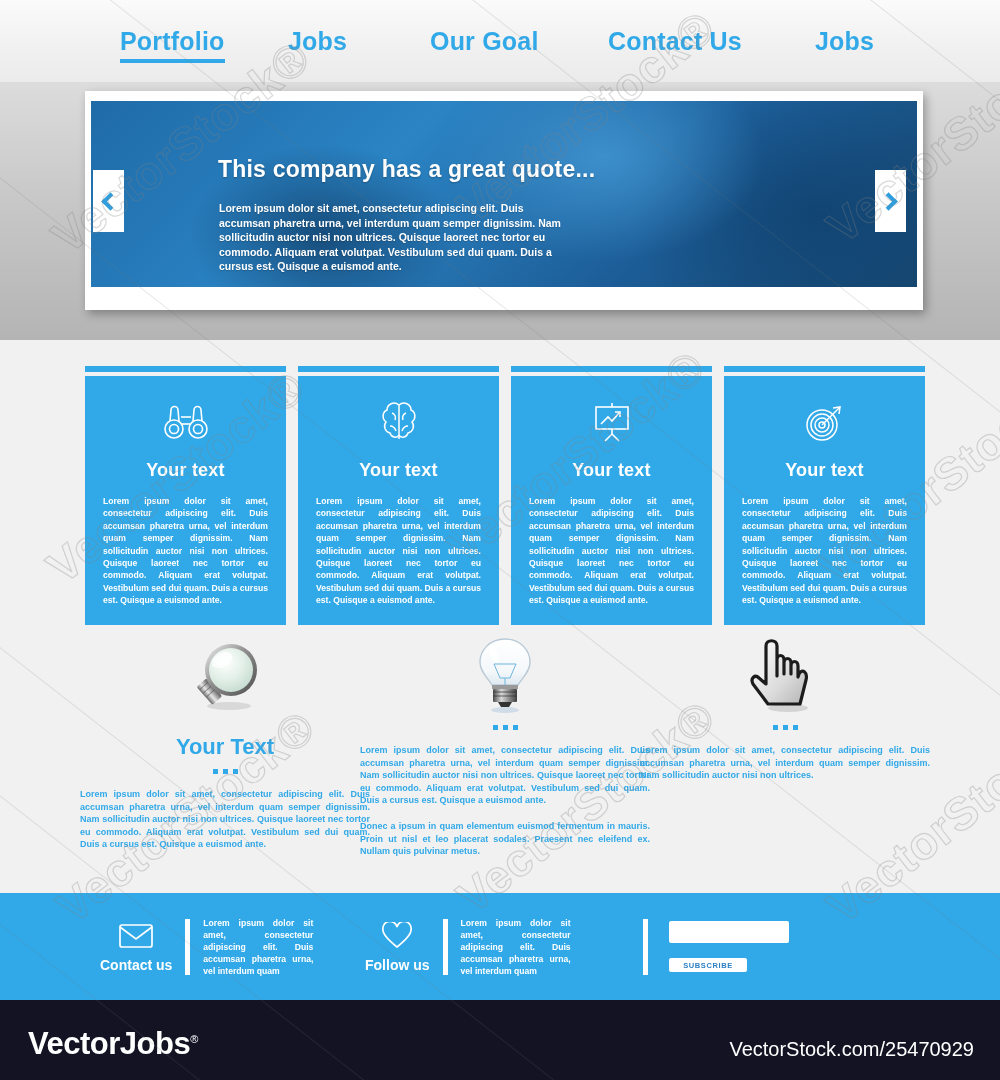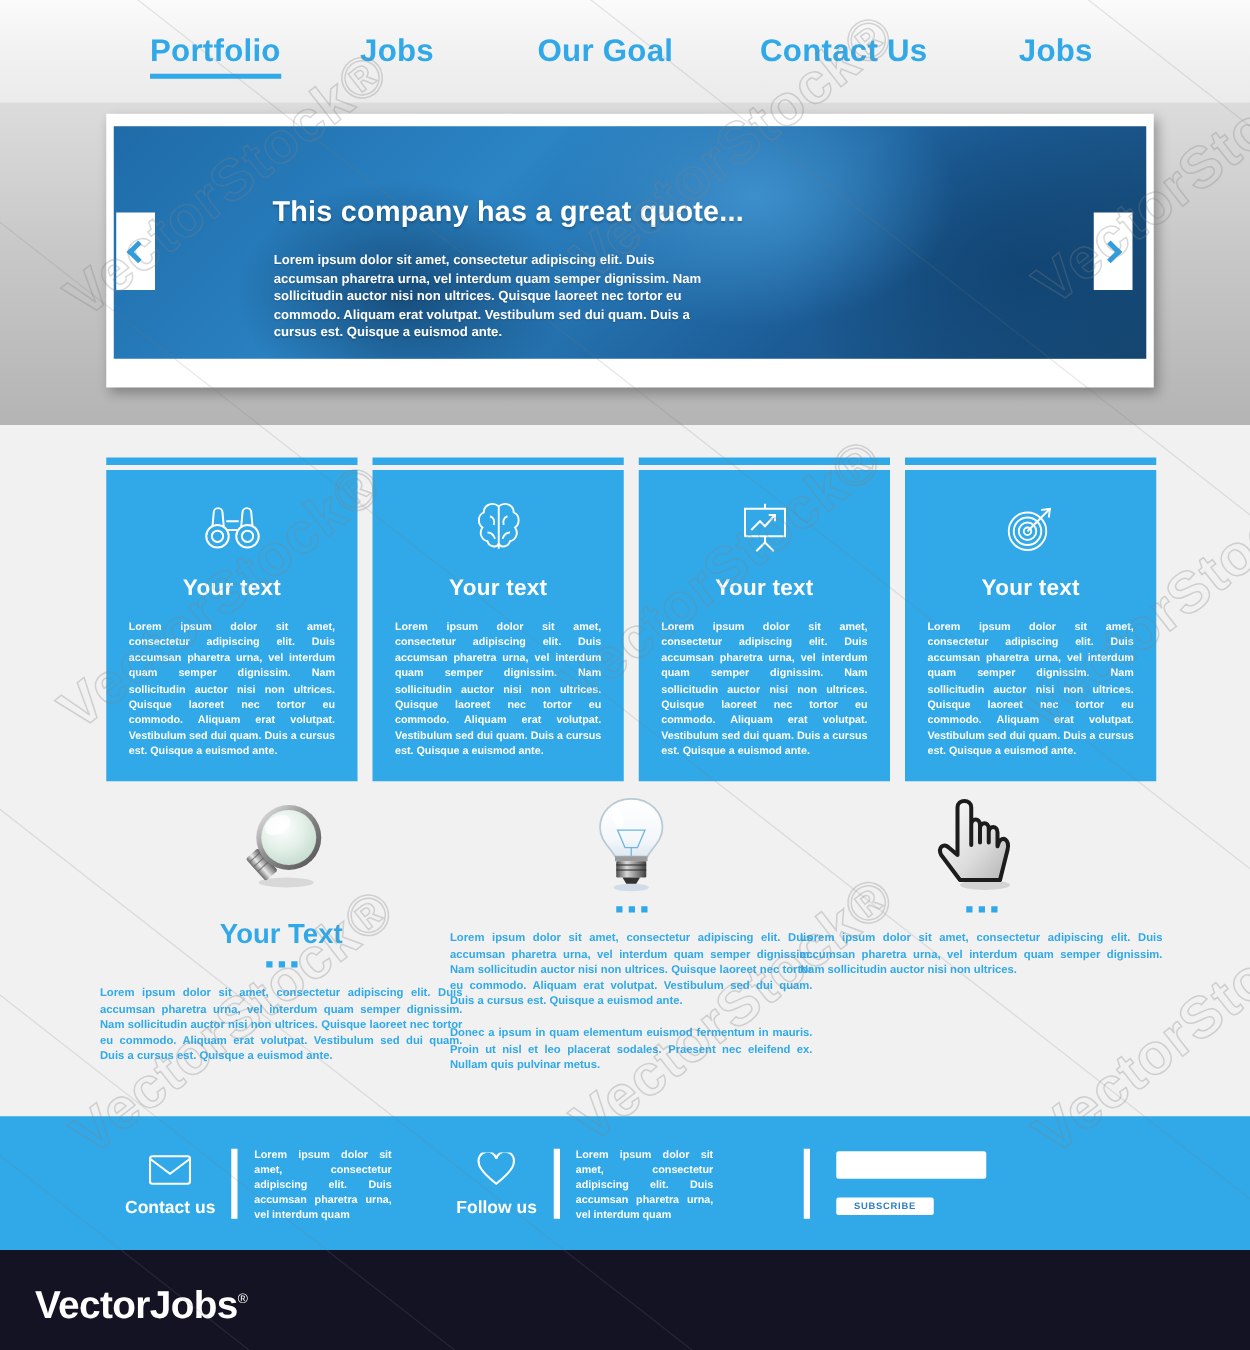--- a/index.html
+++ b/index.html
@@ -429,15 +429,16 @@
     <div class="wm-word" style="left:20px;  top:450px;">VectorStock®</div>
     <div class="wm-word" style="left:420px; top:430px;">VectorStock®</div>
     <div class="wm-word" style="left:790px; top:450px;">VectorStock®</div>
     <div class="wm-word" style="left:30px;  top:790px;">VectorStock®</div>
     <div class="wm-word" style="left:430px; top:780px;">VectorStock®</div>
     <div class="wm-word" style="left:800px; top:790px;">VectorStock®</div>
   </div>
 
   <div class="vsbar">
     <div class="vs-logo"><span class="thin">Vector</span><span class="bold">Jobs</span><sup>®</sup></div>
+    <div class="vs-url">VectorStock.com/25470929</div>
   </div>
 
 </div>
 
 </body></html>

